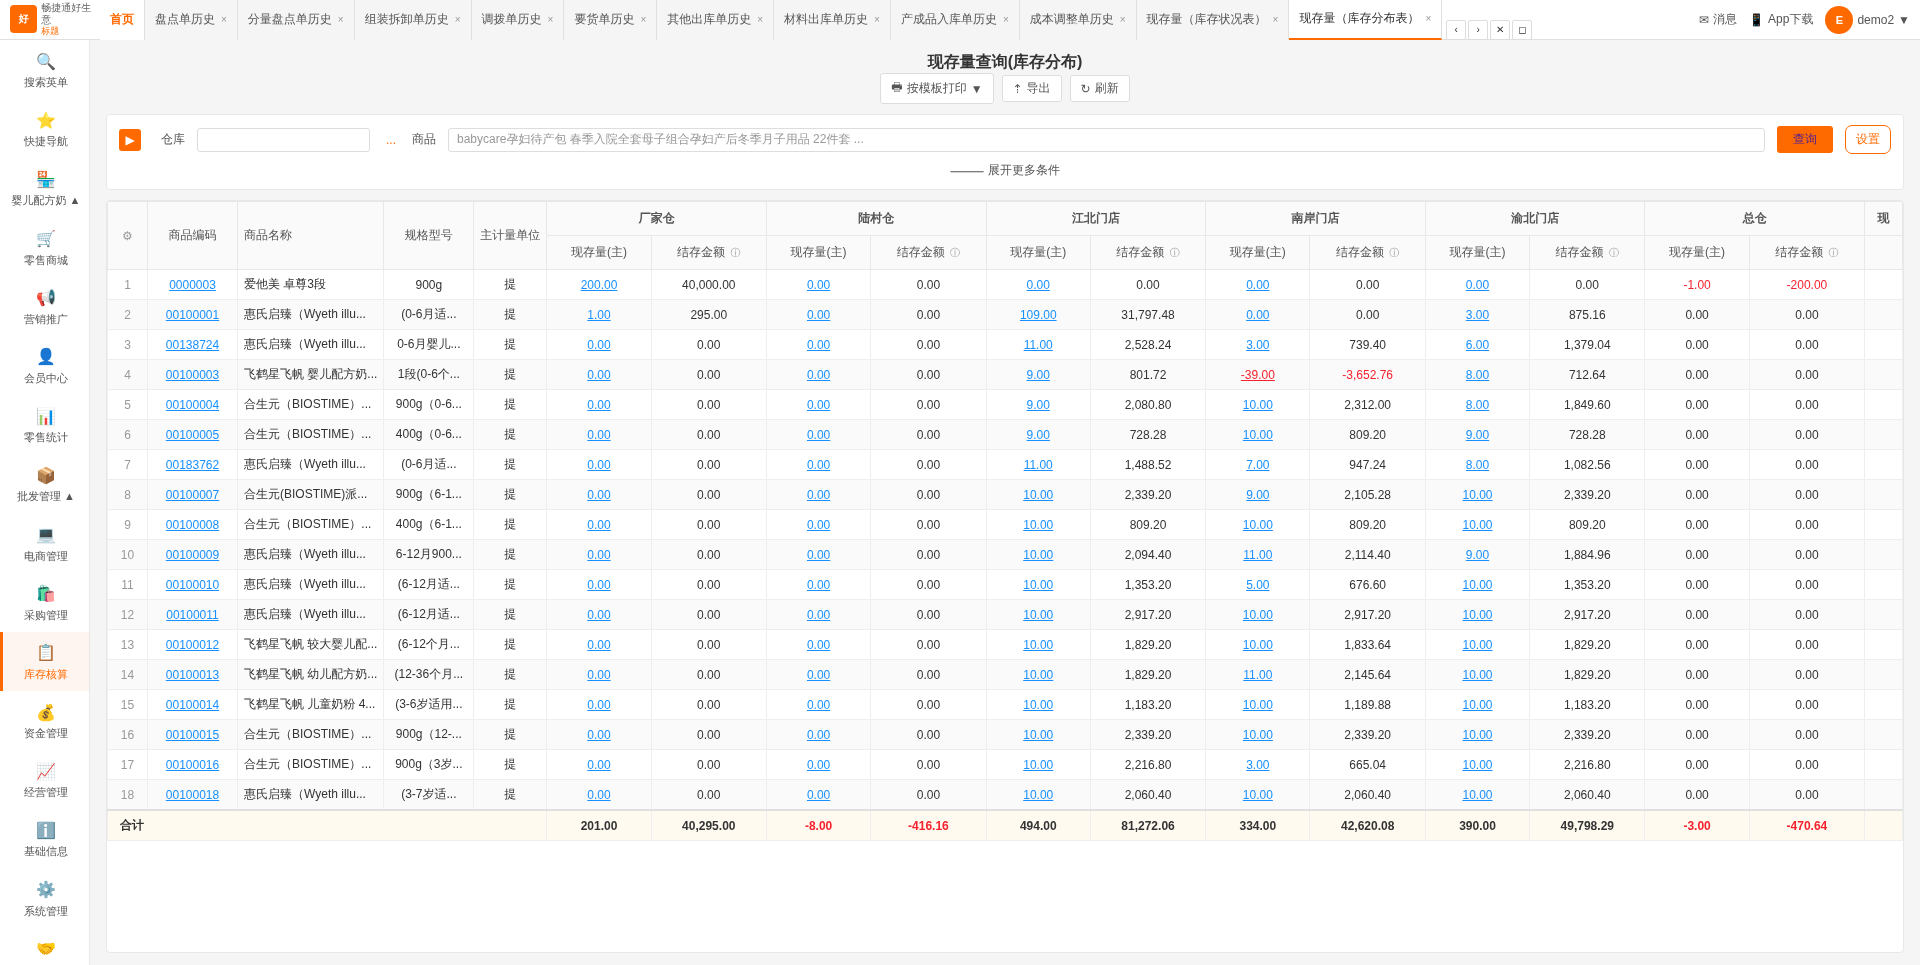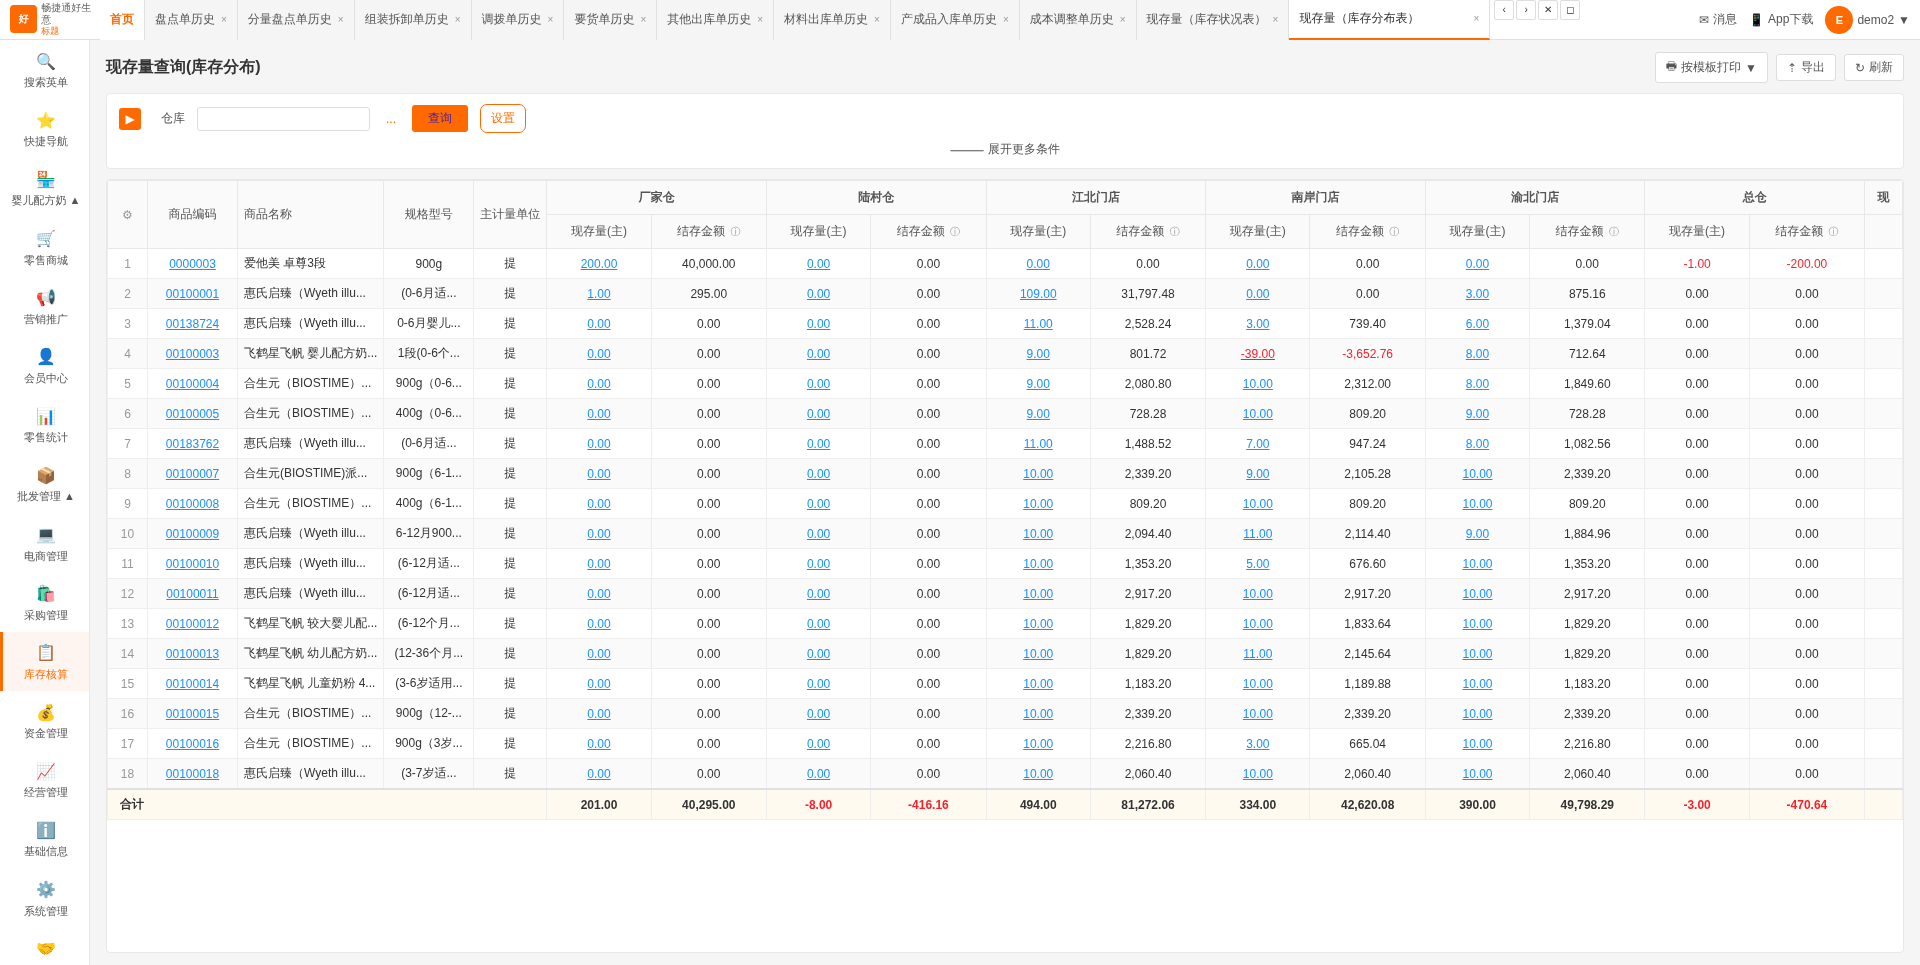--- a/index.html
+++ b/index.html
@@ -4,24 +4,24 @@
   <style>
     * { box-sizing: border-box; margin: 0; padding: 0; }
     body { font-family: 'Microsoft YaHei', Arial, sans-serif; font-size: 12px; background: #f5f5f5; color: #333; overflow: hidden; }
     
     
     .top-bar { background: #fff; border-bottom: 1px solid #e0e0e0; display: flex; align-items: center; height: 40px; padding: 0 10px; }
     .logo-area { width: 90px; display: flex; align-items: center; gap: 4px; }
     .logo-icon { width: 28px; height: 28px; background: #ff6a00; border-radius: 4px; display: flex; align-items: center; justify-content: center; color: white; font-size: 10px; font-weight: bold; }
     .logo-text { font-size: 10px; color: #666; line-height: 1.2; }
     
-    .tabs-bar { flex: 1; display: flex; align-items: flex-start; overflow: hidden; height: 40px; }
+    .tabs-bar { flex: 1; display: flex; align-items: flex-end; overflow: hidden; height: 40px; }
     .tab-item { display: flex; align-items: center; padding: 0 10px; height: 40px; white-space: nowrap; cursor: pointer; border-right: 1px solid #e0e0e0; font-size: 12px; color: #555; position: relative; background: #f5f5f5; }
     .tab-item.home { background: #fff; color: #ff6a00; font-weight: bold; }
-    .tab-item.active { background: #fff; color: #333; border-bottom: 2px solid #ff6a00; gap: 48px; }
+    .tab-item.active { background: #fff; color: #333; border-bottom: 2px solid #ff6a00; }
     .tab-item .close-btn { margin-left: 6px; color: #999; font-size: 10px; cursor: pointer; }
     
     .tab-nav-btns { display: flex; align-items: center; gap: 2px; padding: 0 4px; }
     .tab-nav-btn { width: 20px; height: 20px; border: 1px solid #ddd; border-radius: 2px; display: flex; align-items: center; justify-content: center; cursor: pointer; background: #fff; font-size: 10px; }
     
     .top-actions { display: flex; align-items: center; gap: 12px; margin-left: 10px; }
     .top-action-item { display: flex; align-items: center; gap: 4px; color: #555; cursor: pointer; font-size: 12px; }
     .avatar { width: 28px; height: 28px; border-radius: 50%; background: #ccc; display: flex; align-items: center; justify-content: center; overflow: hidden; }
     
     
@@ -34,21 +34,21 @@
     .sidebar-icon { width: 22px; height: 22px; display: flex; align-items: center; justify-content: center; font-size: 16px; }
     .sidebar-label { text-align: center; line-height: 1.2; }
     
     
     .main { flex: 1; display: flex; flex-direction: column; overflow: hidden; }
     
     
     .content { flex: 1; overflow: hidden; display: flex; flex-direction: column; padding: 12px 16px; background: #f5f5f5; }
     
     
-    .page-header { display: flex; align-items: center; justify-content: space-between; margin-bottom: 10px; }
+    .page-header { display: flex; align-items: center; justify-content: space-between; margin-bottom: 10px; flex-direction: column; }
     .page-title { font-size: 16px; font-weight: bold; color: #333; }
     .header-actions { display: flex; align-items: center; gap: 8px; }
     .btn-action { display: flex; align-items: center; gap: 4px; padding: 4px 10px; border: 1px solid #ddd; border-radius: 3px; cursor: pointer; background: #fff; color: #555; font-size: 12px; }
     
     
     .filter-area { background: #fff; border: 1px solid #e8e8e8; border-radius: 4px; padding: 10px 12px; margin-bottom: 10px; }
     .filter-row { display: flex; align-items: center; gap: 12px; flex-wrap: nowrap; }
     .filter-item { display: flex; align-items: center; gap: 12px; }
     .filter-label { color: #555; font-size: 12px; white-space: nowrap; }
     .filter-input { border: 1px solid #ddd; border-radius: 3px; padding: 4px 8px; font-size: 12px; color: #333; background: #fff; min-width: 80px; }
@@ -261,20 +261,24 @@
         </div>
       </div>
 
       <div class="filter-area">
         <div class="filter-row">
           <button class="orange-toggle">▶</button>
           <div class="filter-item">
             <span class="filter-label">仓库</span>
             <input class="filter-input" value="" placeholder="" style="">
             <span class="filter-dots">...</span>
+          </div>
+          <div class="filter-item" style="flex:1;">
+            <span class="filter-label">商品</span>
+            <input class="filter-input filter-input-wide" style="flex: 1 1 0%;" value="babycare孕妇待产包 春季入院全套母子组合孕妇产后冬季月子用品 22件套 ...">
           </div>
           <button class="btn-search">查询</button>
           <button class="btn-settings">设置</button>
         </div>
         <div class="filter-expand-row">
           <div class="expand-btn">
             <span>⸻</span>
             <span>展开更多条件</span>
           </div>
         </div>

